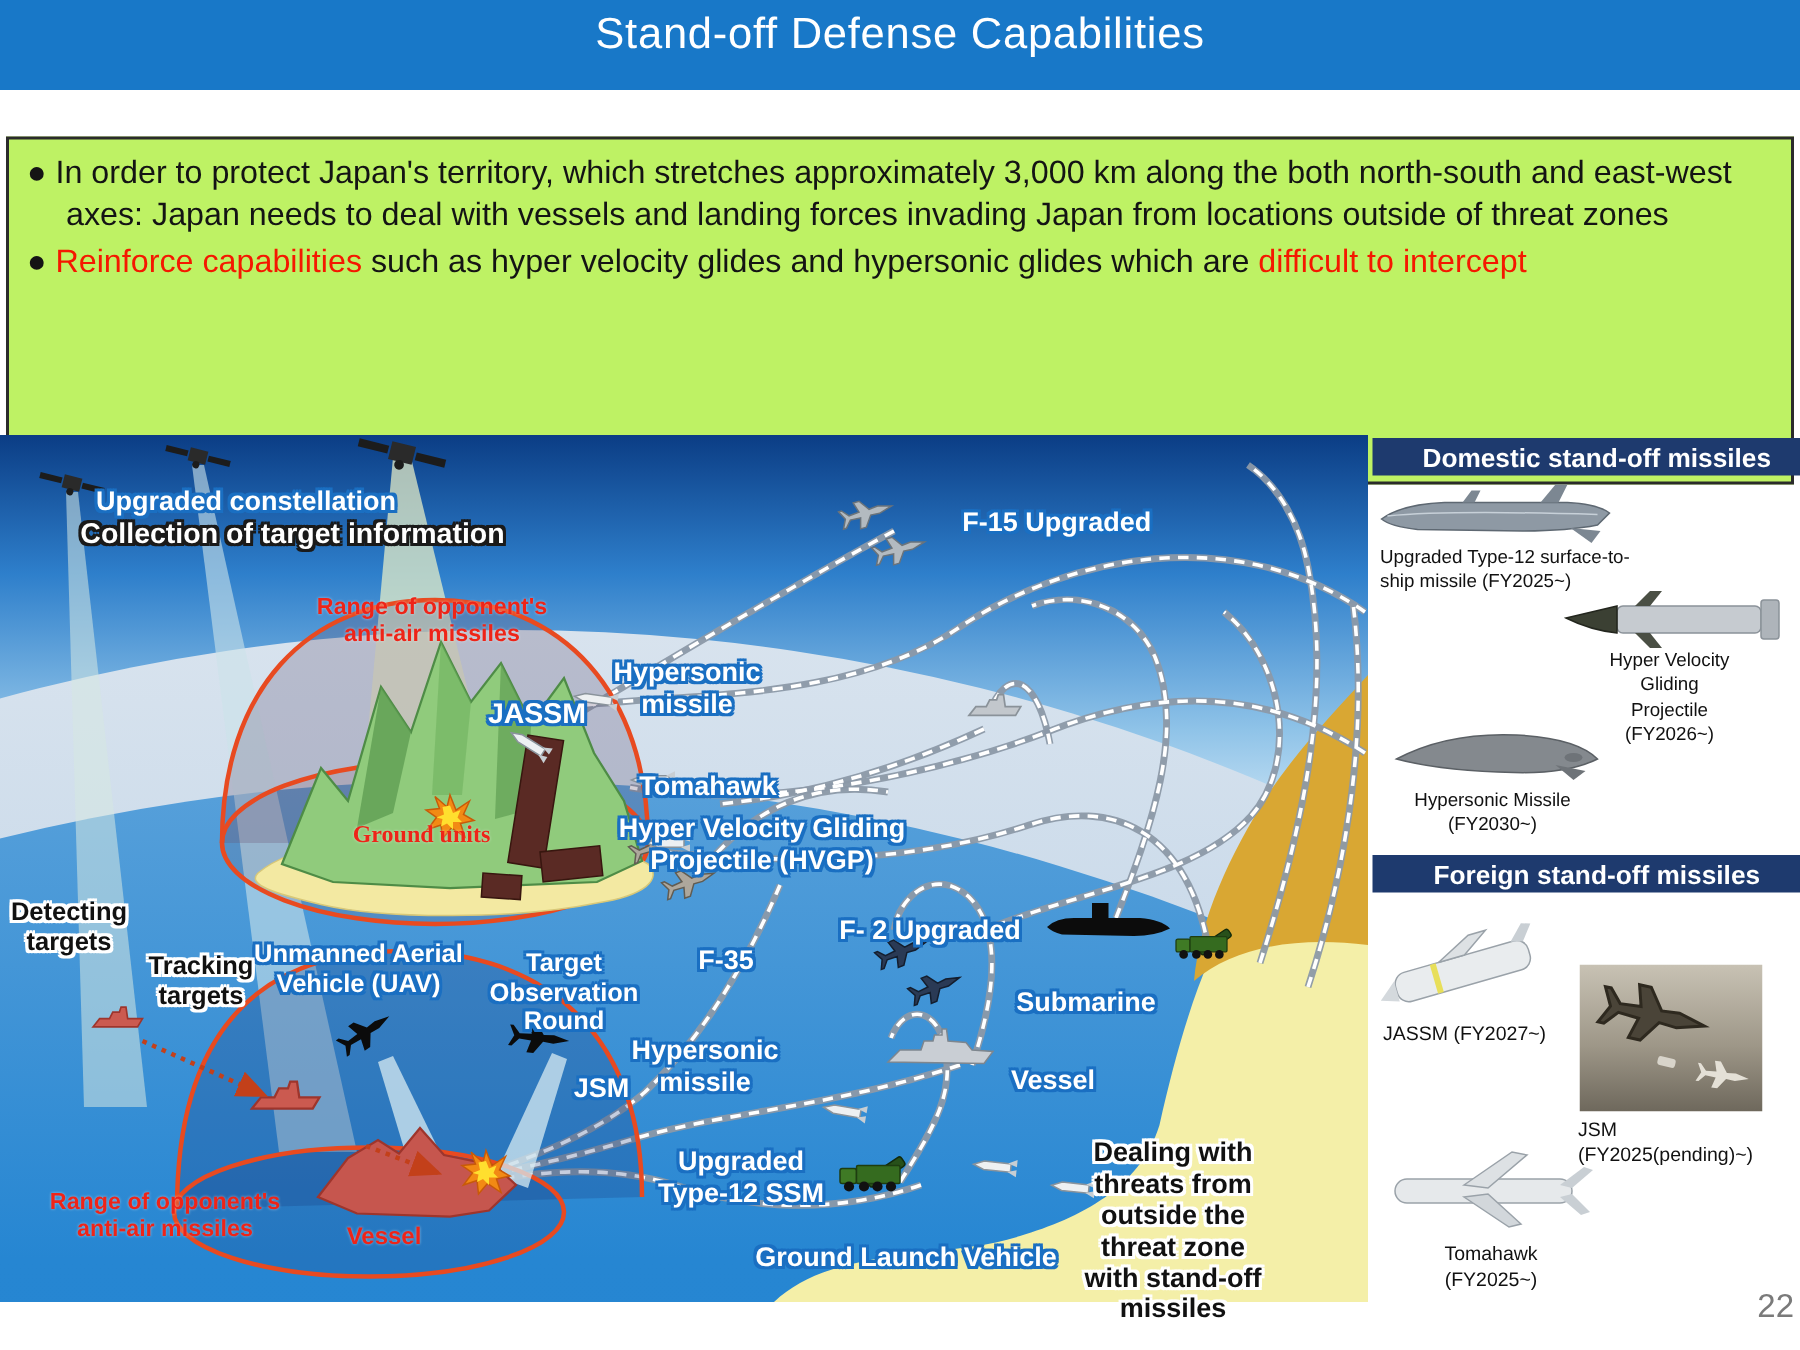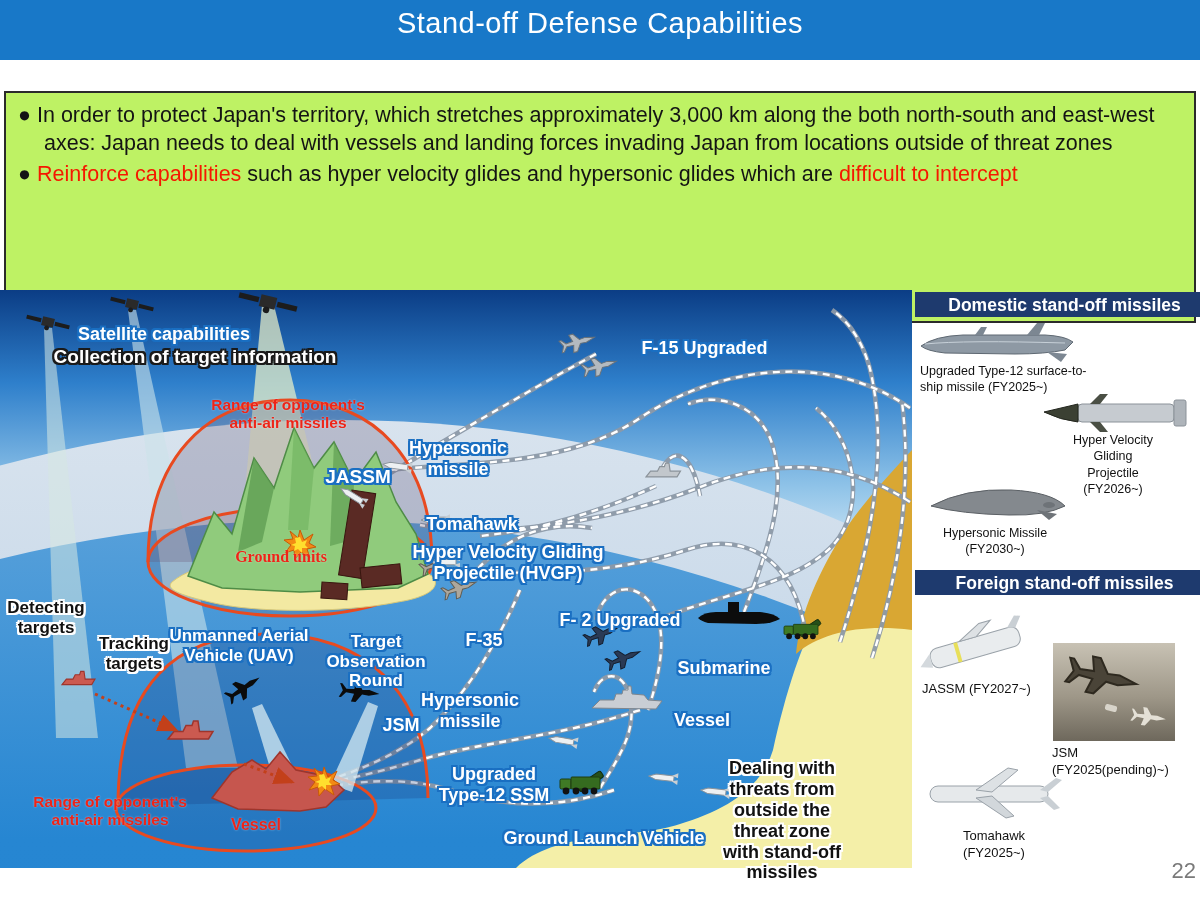--- a/index.html
+++ b/index.html
@@ -224,21 +224,21 @@
 
       <use href="#misP" transform="translate(340,198) rotate(32)"></use>
       <use href="#misP" transform="translate(382,174) rotate(8)"></use>
       <use href="#misP" transform="translate(420,230)"></use>
       <use href="#misP" transform="translate(430,272)"></use>
       <use href="#misP" transform="translate(548,448) rotate(10)"></use>
       <use href="#misP" transform="translate(648,486) rotate(6)"></use>
       <use href="#misP" transform="translate(700,500) rotate(6)"></use>
     </svg>
 
-    <div class="L o-blue" style="left:164px;top:34px;">Satellite capabilities</div>
+    <div class="L o-blue" style="left:164px;top:34px;">Upgraded constellation</div>
     <div class="L o-black" style="left:195px;top:56px;">Collection of target information</div>
     <div class="L r-lbl" style="left:288px;top:106px;">Range of opponent's
 anti-air missiles</div>
     <div class="L r-lbl" style="left:281px;top:258px;font-size:16px;font-family:Liberation Serif, serif;">Ground units</div>
     <div class="L o-blue" style="left:358px;top:176px;font-size:19px;">JASSM</div>
     <div class="L o-blue" style="left:458px;top:148px;">Hypersonic
 missile</div>
     <div class="L o-blue" style="left:472px;top:224px;">Tomahawk</div>
     <div class="L o-blue" style="left:508px;top:252px;">Hyper Velocity Gliding
 Projectile (HVGP)</div>

